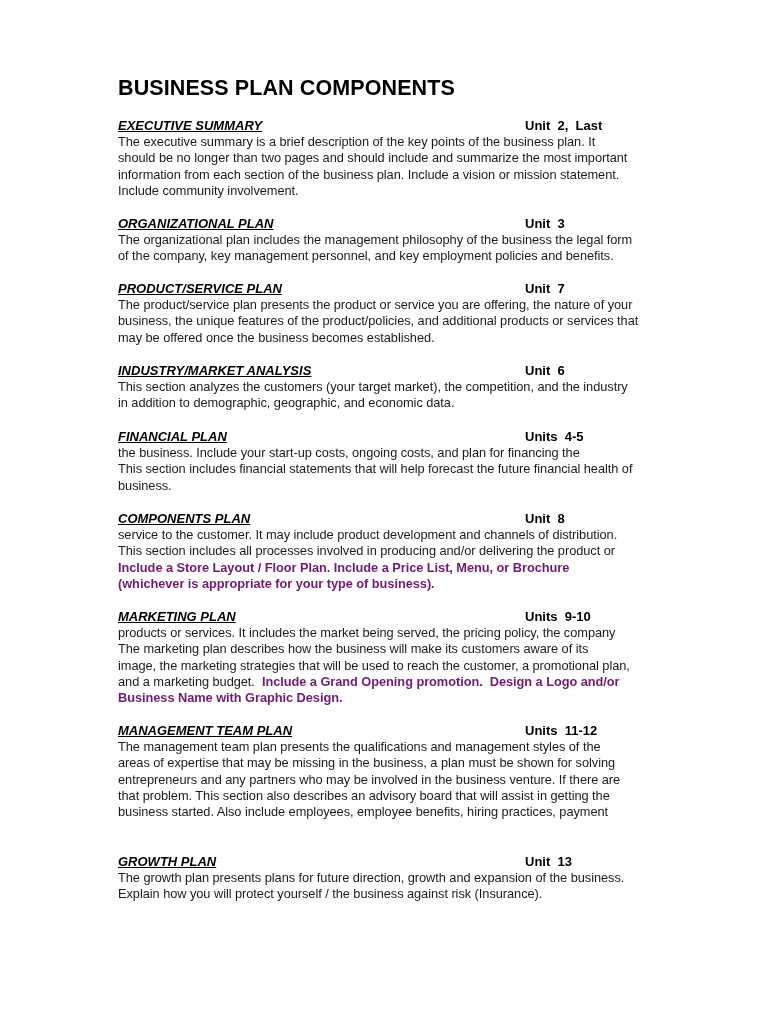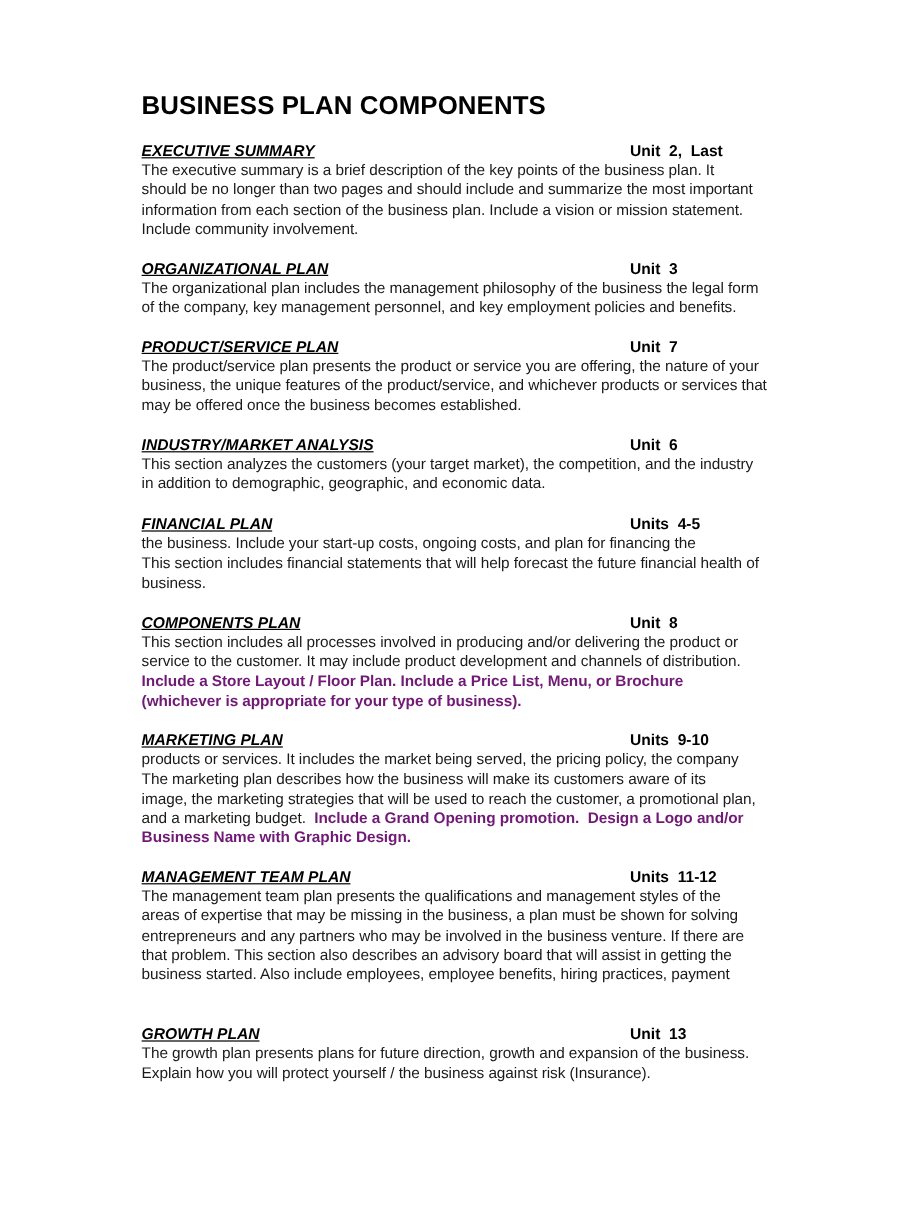--- a/index.html
+++ b/index.html
@@ -45,21 +45,21 @@
     </div>
   </div>
 
   <div class="section" style="position:absolute; top:207px; left:0; width:580px;">
     <div class="head">
       <span class="name">PRODUCT/SERVICE PLAN</span>
       <span class="unit">Unit  7</span>
     </div>
     <div class="body">
       <span class="line">The product/service plan presents the product or service you are offering, the nature of your</span>
-      <span class="line">business, the unique features of the product/service, and whichever products or services that</span>
+      <span class="line">business, the unique features of the product/policies, and additional products or services that</span>
       <span class="line">may be offered once the business becomes established.</span>
     </div>
   </div>
 
   <div class="section" style="position:absolute; top:289px; left:0; width:580px;">
     <div class="head">
       <span class="name">INDUSTRY/MARKET ANALYSIS</span>
       <span class="unit">Unit  6</span>
     </div>
     <div class="body">
@@ -79,22 +79,22 @@
       <span class="line">business.</span>
     </div>
   </div>
 
   <div class="section" style="position:absolute; top:437px; left:0; width:580px;">
     <div class="head">
       <span class="name">COMPONENTS PLAN</span>
       <span class="unit">Unit  8</span>
     </div>
     <div class="body">
+      <span class="line">service to the customer.  It may include product development and channels of distribution.</span>
       <span class="line">This section includes all processes involved in producing and/or delivering the product or</span>
-      <span class="line">service to the customer.  It may include product development and channels of distribution.</span>
       <b class="line">Include a Store Layout / Floor Plan.  Include a Price List, Menu, or Brochure</b>
       <b class="line">(whichever is appropriate for your type of business).</b>
     </div>
   </div>
 
   <div class="section" style="position:absolute; top:535px; left:0; width:580px;">
     <div class="head">
       <span class="name">MARKETING PLAN</span>
       <span class="unit">Units  9-10</span>
     </div>

